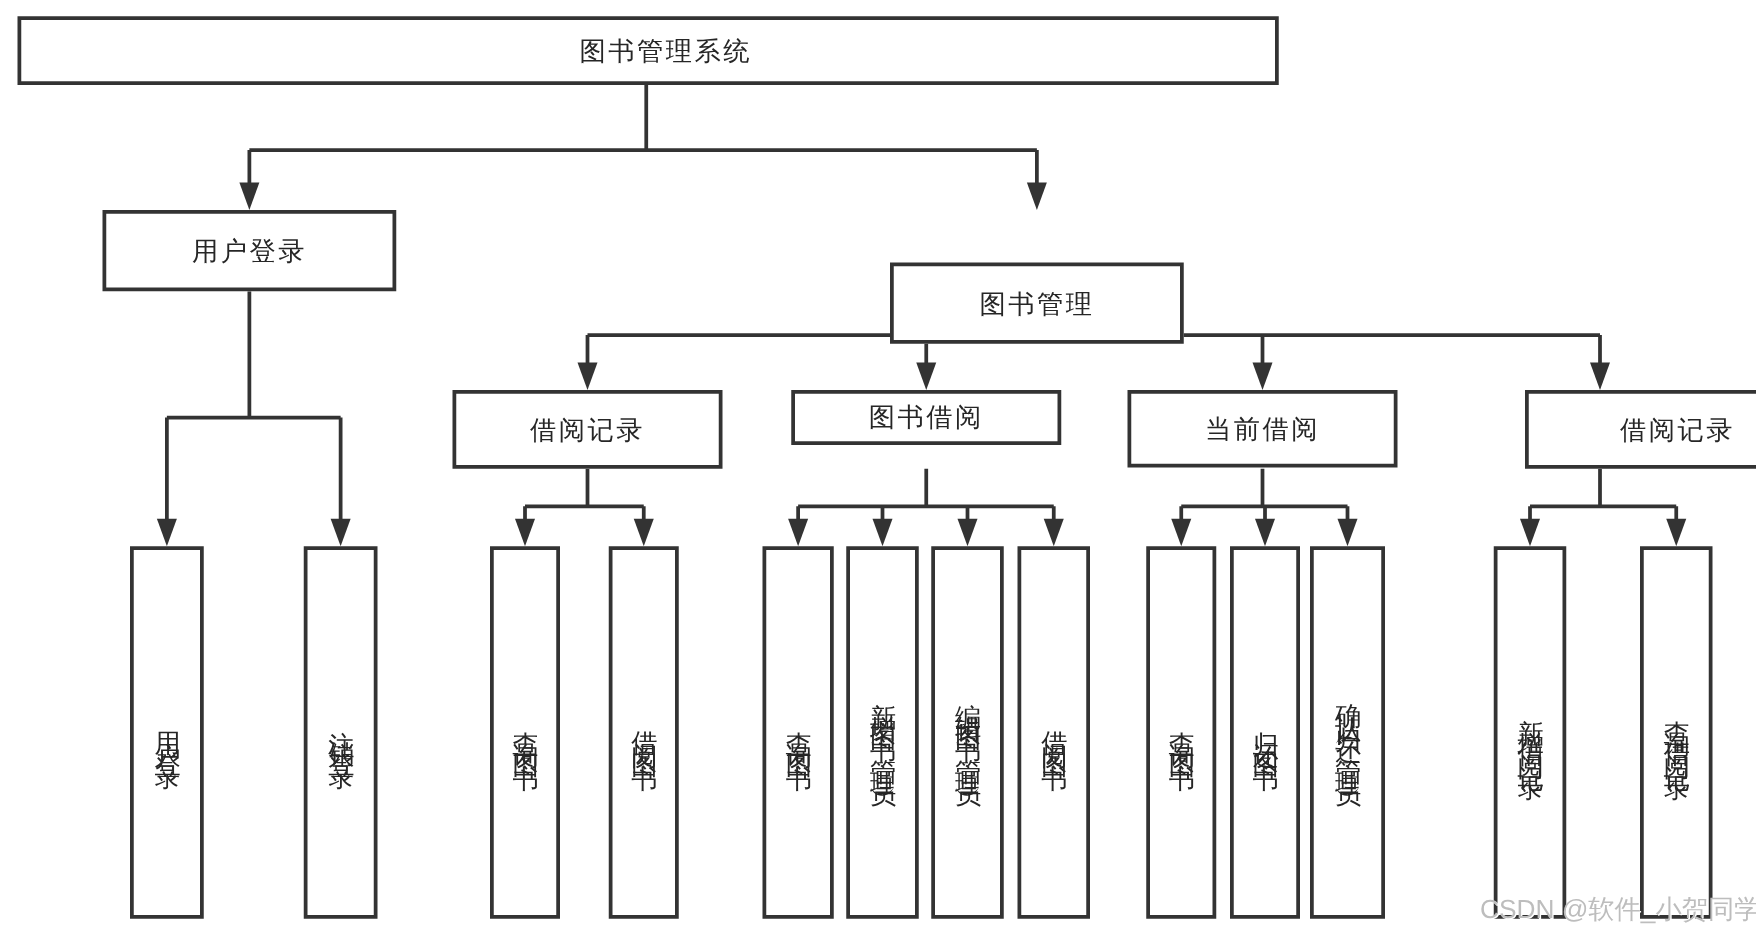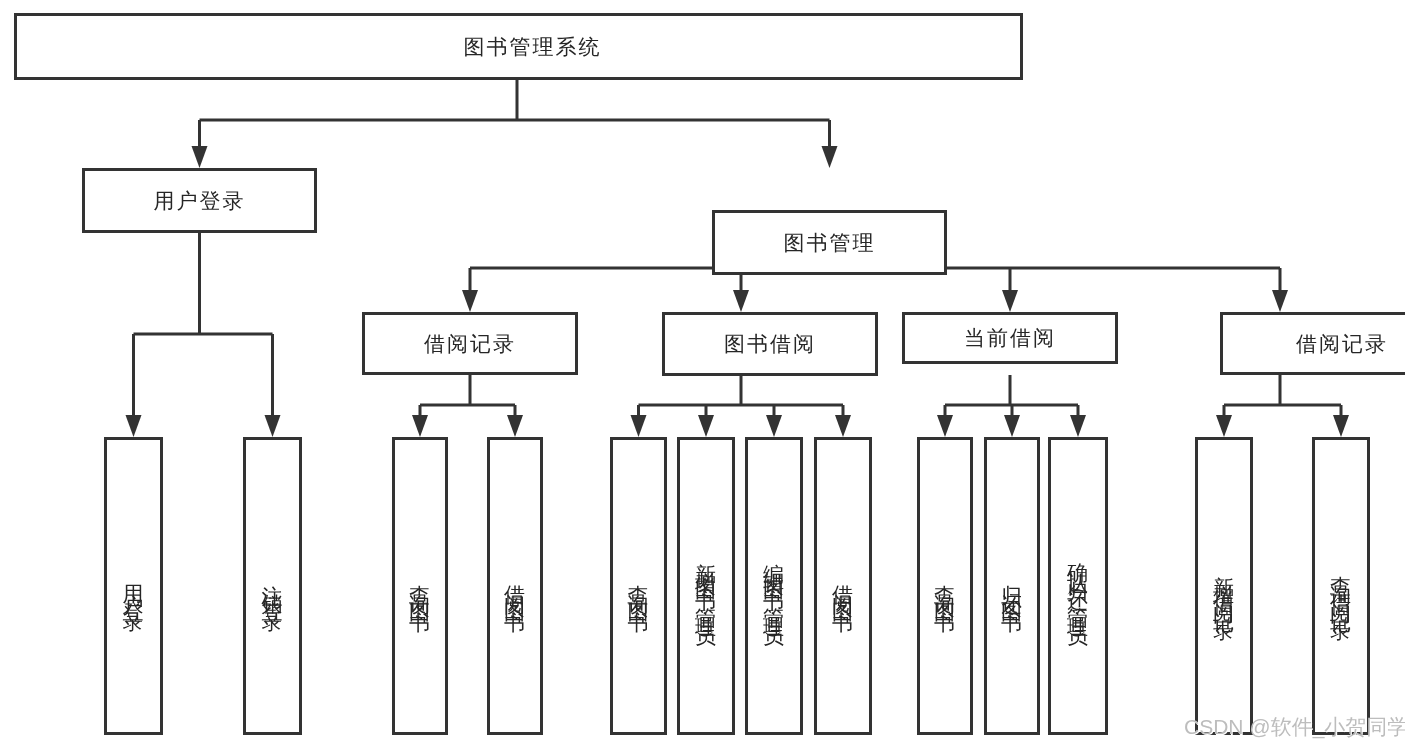--- a/index.html
+++ b/index.html
@@ -86,38 +86,38 @@
       <polygon points="766,415 782,415 774,437"></polygon>
       <polygon points="835,415 851,415 843,437"></polygon>
       <polygon points="937,415 953,415 945,437"></polygon>
       <polygon points="1004,415 1020,415 1012,437"></polygon>
       <polygon points="1070,415 1086,415 1078,437"></polygon>
       <polygon points="1216,415 1232,415 1224,437"></polygon>
       <polygon points="1333,415 1349,415 1341,437"></polygon>
     </g>
   </svg>
 
-  <div class="box h" style="left:14px; top:13px; width:1009px; height:67px;padding-left:28px;">
+  <div class="box h" style="left:14px; top:13px; width:1009px; height:55px;padding-left:28px;">
     <span>图书管理系统</span>
   </div>
 
   <div class="box h" style="left:82px; top:168px; width:235px; height:65px;">
     <span>用户登录</span>
   </div>
   <div class="box h" style="left:712px; top:168px; width:235px; height:65px;margin-top:42px;">
     <span>图书管理</span>
   </div>
 
   <div class="box h" style="left:362px; top:312px; width:216px; height:63px;">
     <span>借阅记录</span>
   </div>
-  <div class="box h" style="left:662px; top:312px; width:216px; height:64px;">
+  <div class="box h" style="left:633px; top:312px; width:216px; height:44px;">
     <span>图书借阅</span>
   </div>
-  <div class="box h" style="left:902px; top:312px; width:216px; height:52px;justify-content:center;">
+  <div class="box h" style="left:902px; top:312px; width:216px; height:62px;justify-content:center;">
     <span>当前借阅</span>
   </div>
   <div class="box h" style="left:1172px; top:312px; width:244px; height:63px;margin-left:48px;">
     <span>借阅记录</span>
   </div>
 
   <div class="box v" style="left:104px; top:437px; width:59px; height:298px;">
     <span>用户登录</span>
   </div>
   <div class="box v" style="left:243px; top:437px; width:59px; height:298px;">

